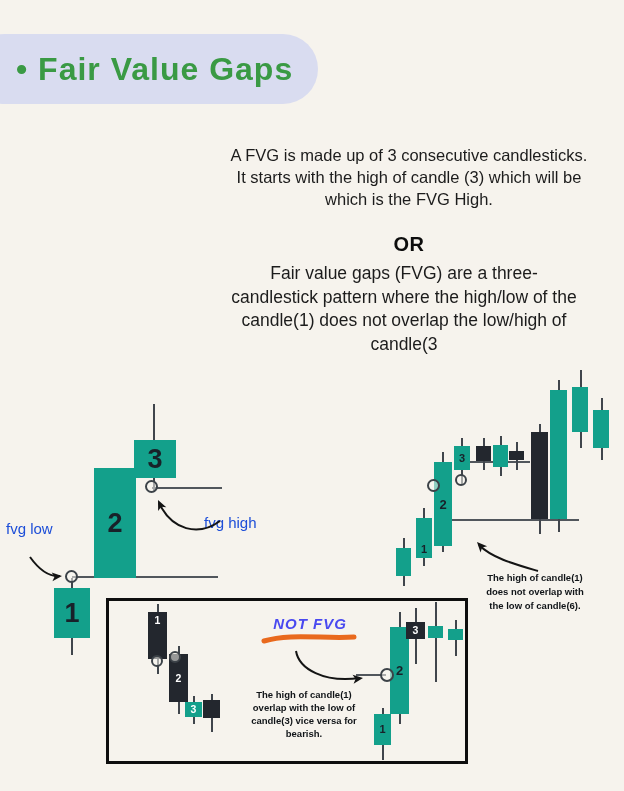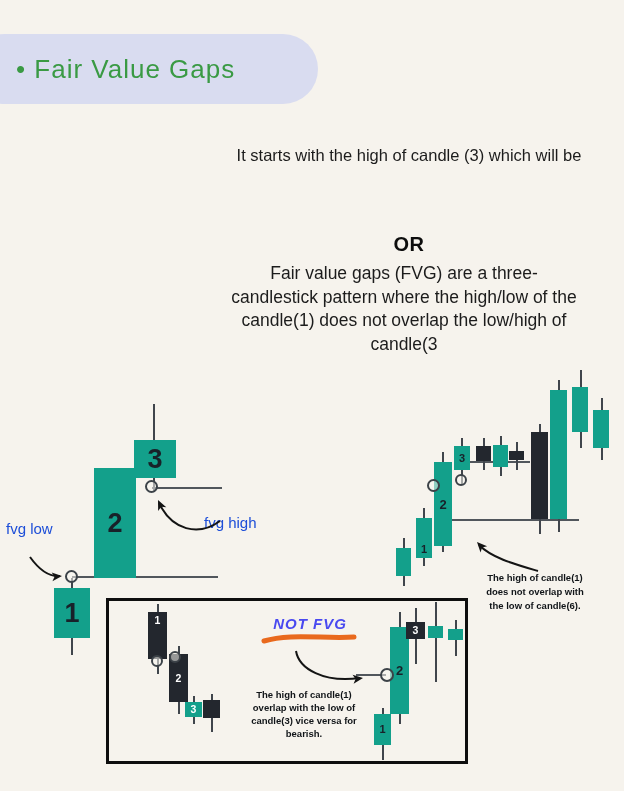--- a/index.html
+++ b/index.html
@@ -4,21 +4,21 @@
 <style>
   :root{
     --green:#13a08b; --dark:#23272e; --title-green:#3a9a44; --pill-bg:#d9dcf0;
     --blue:#4949f0; --orange:#e9691d; --paper:#f6f3ed;
   }
   *{margin:0;padding:0;box-sizing:border-box;}
   body{font-family:"Liberation Sans",sans-serif;background:#e9e6df;}
   .page{position:relative;width:624px;height:791px;background:var(--paper);overflow:hidden;}
   .title-pill{position:absolute;left:-30px;top:34px;width:348px;height:70px;background:var(--pill-bg);
     border-radius:36px;display:flex;align-items:center;padding-left:46px;}
-  .title-pill span{font-size:26px;font-weight:normal;color:var(--title-green);letter-spacing:1px;}
+  .title-pill span{font-size:32px;font-weight:bold;color:var(--title-green);letter-spacing:1px;}
   .textblock{position:absolute;text-align:center;color:#1c1c1c;}
   .intro{left:203px;top:144px;width:412px;font-size:16.5px;line-height:22px;}
   .or{left:203px;top:233px;width:412px;font-size:20px;font-weight:bold;color:#0d0d0d;letter-spacing:.5px;}
   .definition{left:178px;top:262px;width:452px;font-size:17.5px;line-height:23.5px;}
   .wick{position:absolute;width:2px;background:#40454c;}
   .cbody{position:absolute;display:flex;align-items:center;justify-content:center;}
   .green-body{background:var(--green);}
   .dark-body{background:var(--dark);}
   .clabel{font-weight:bold;color:#182129;line-height:1;}
   .clabel.big{font-size:27px;}
@@ -41,21 +41,23 @@
 </head>
 <body>
 
 <div class="page">
 
   <div class="title-pill">
     <span>• Fair Value Gaps</span>
   </div>
 
   <div class="textblock intro">
+    <div>A FVG is made up of 3 consecutive candlesticks.</div>
     <div>It starts with the high of candle (3) which will be</div>
+    <div>which is the FVG High.</div>
   </div>
 
   <div class="textblock or">OR</div>
 
   <div class="textblock definition">
     <div>Fair value gaps (FVG) are a three-</div>
     <div>candlestick pattern where the high/low of the</div>
     <div>candle(1) does not overlap the low/high of</div>
     <div>candle(3</div>
   </div>

